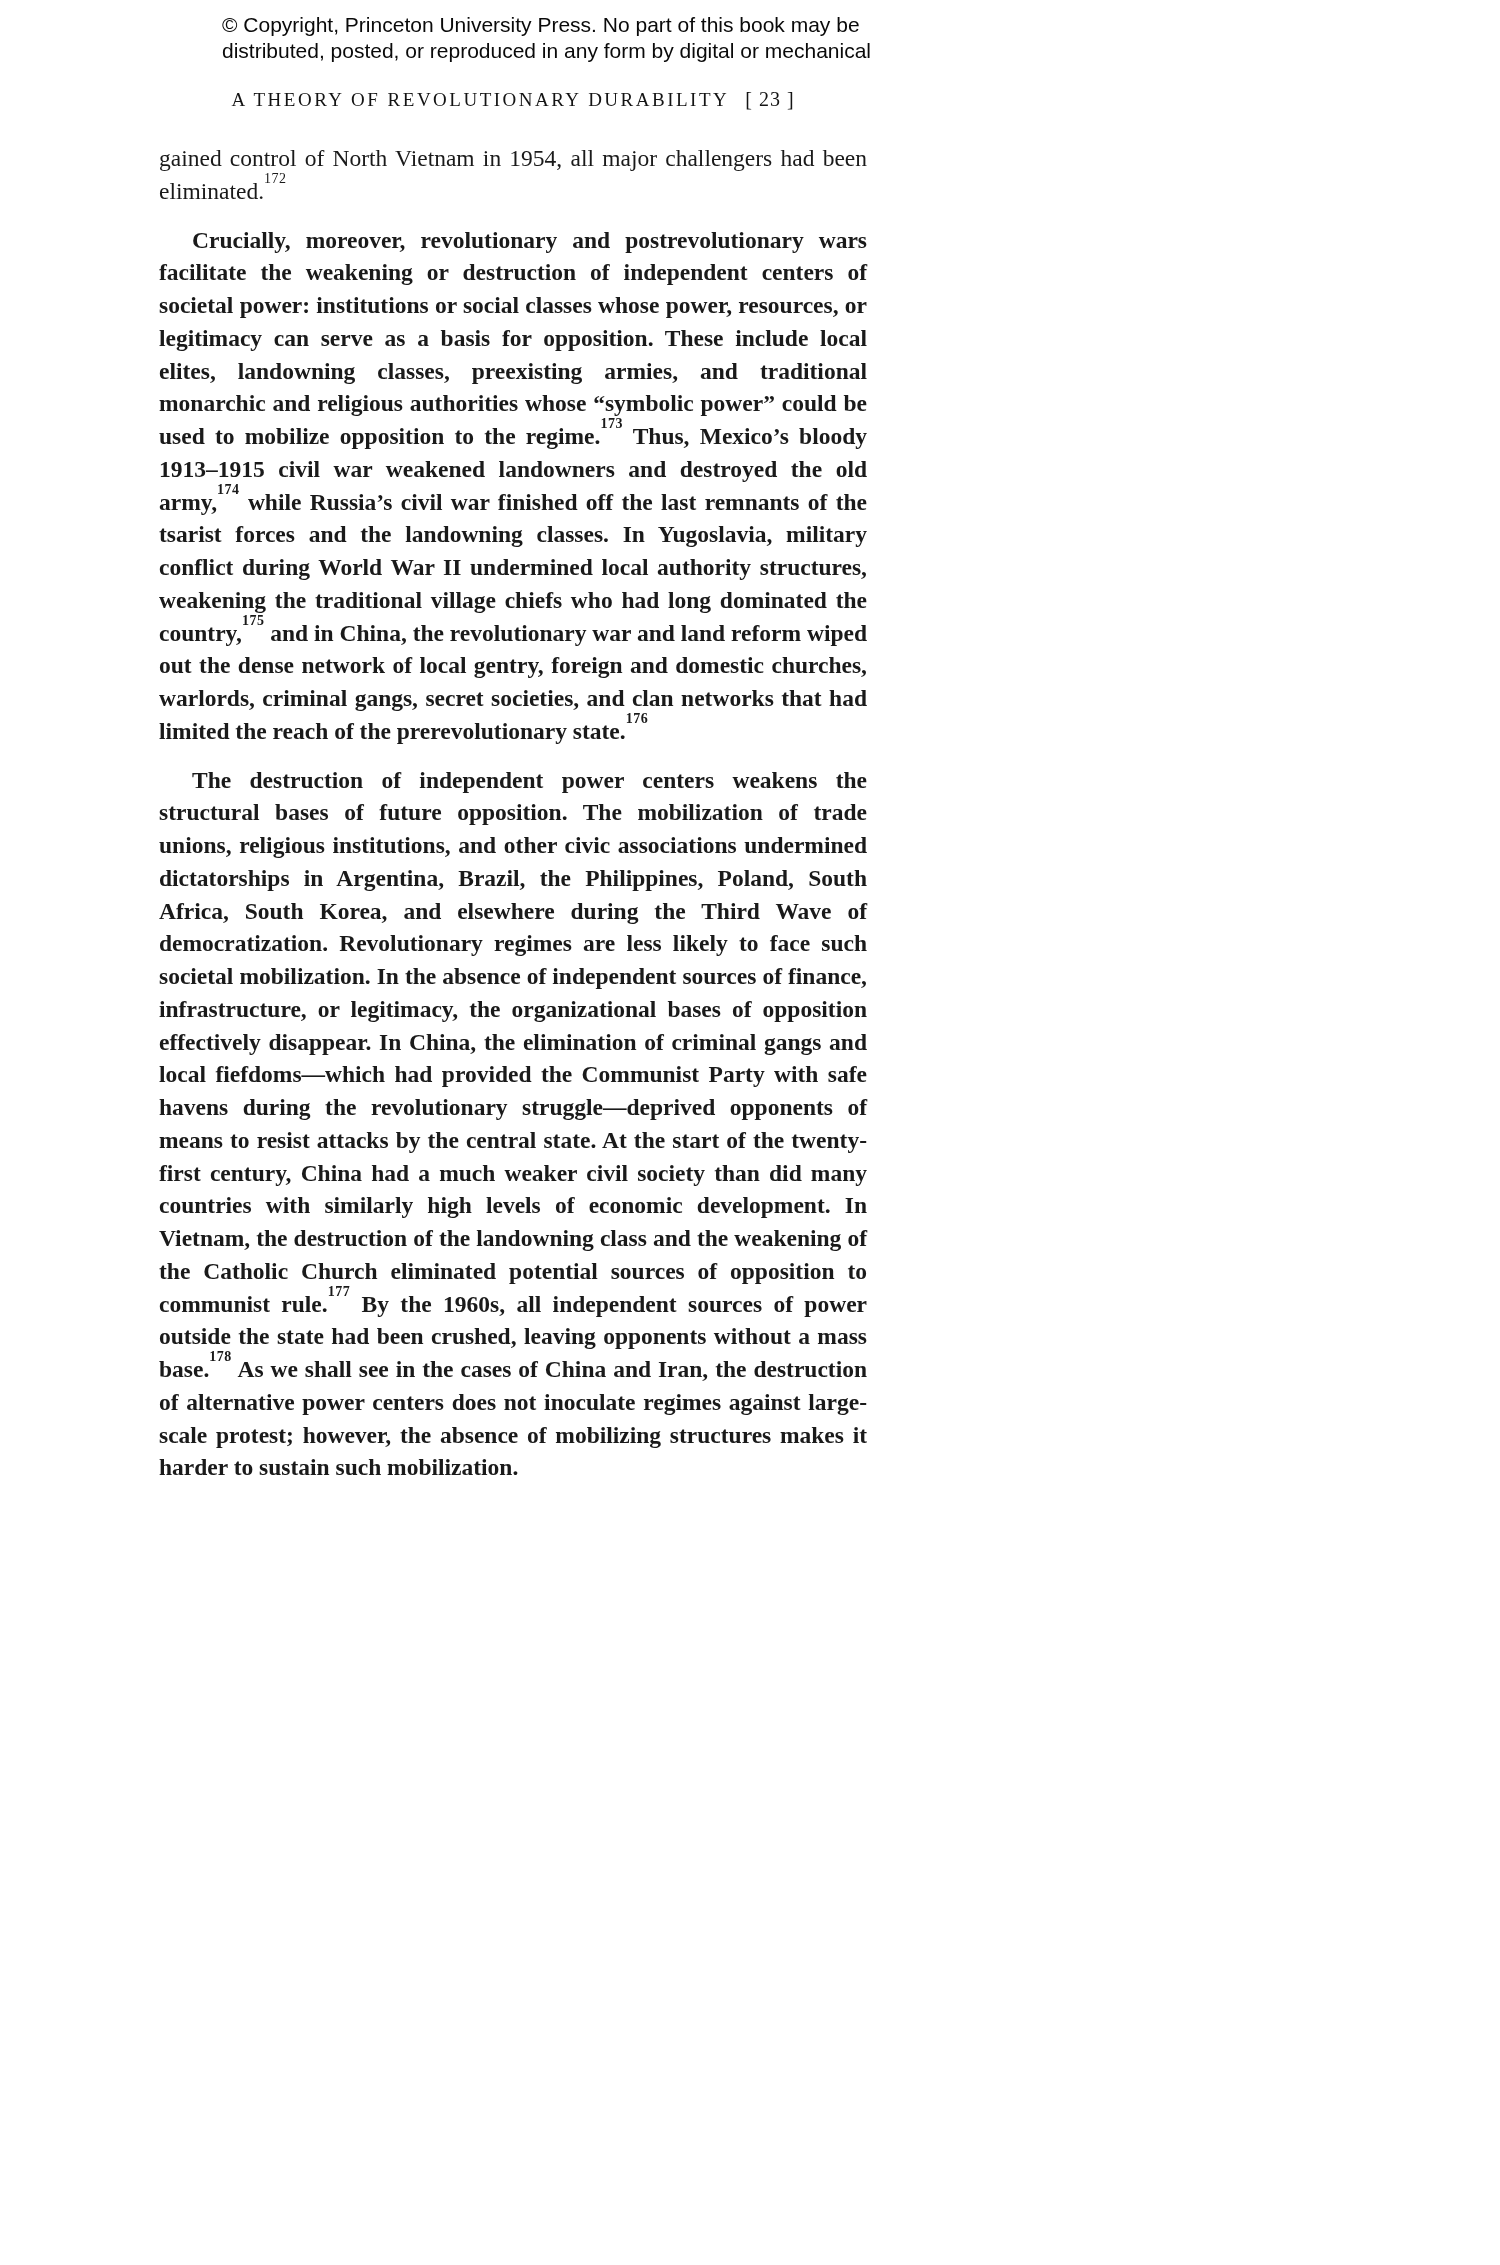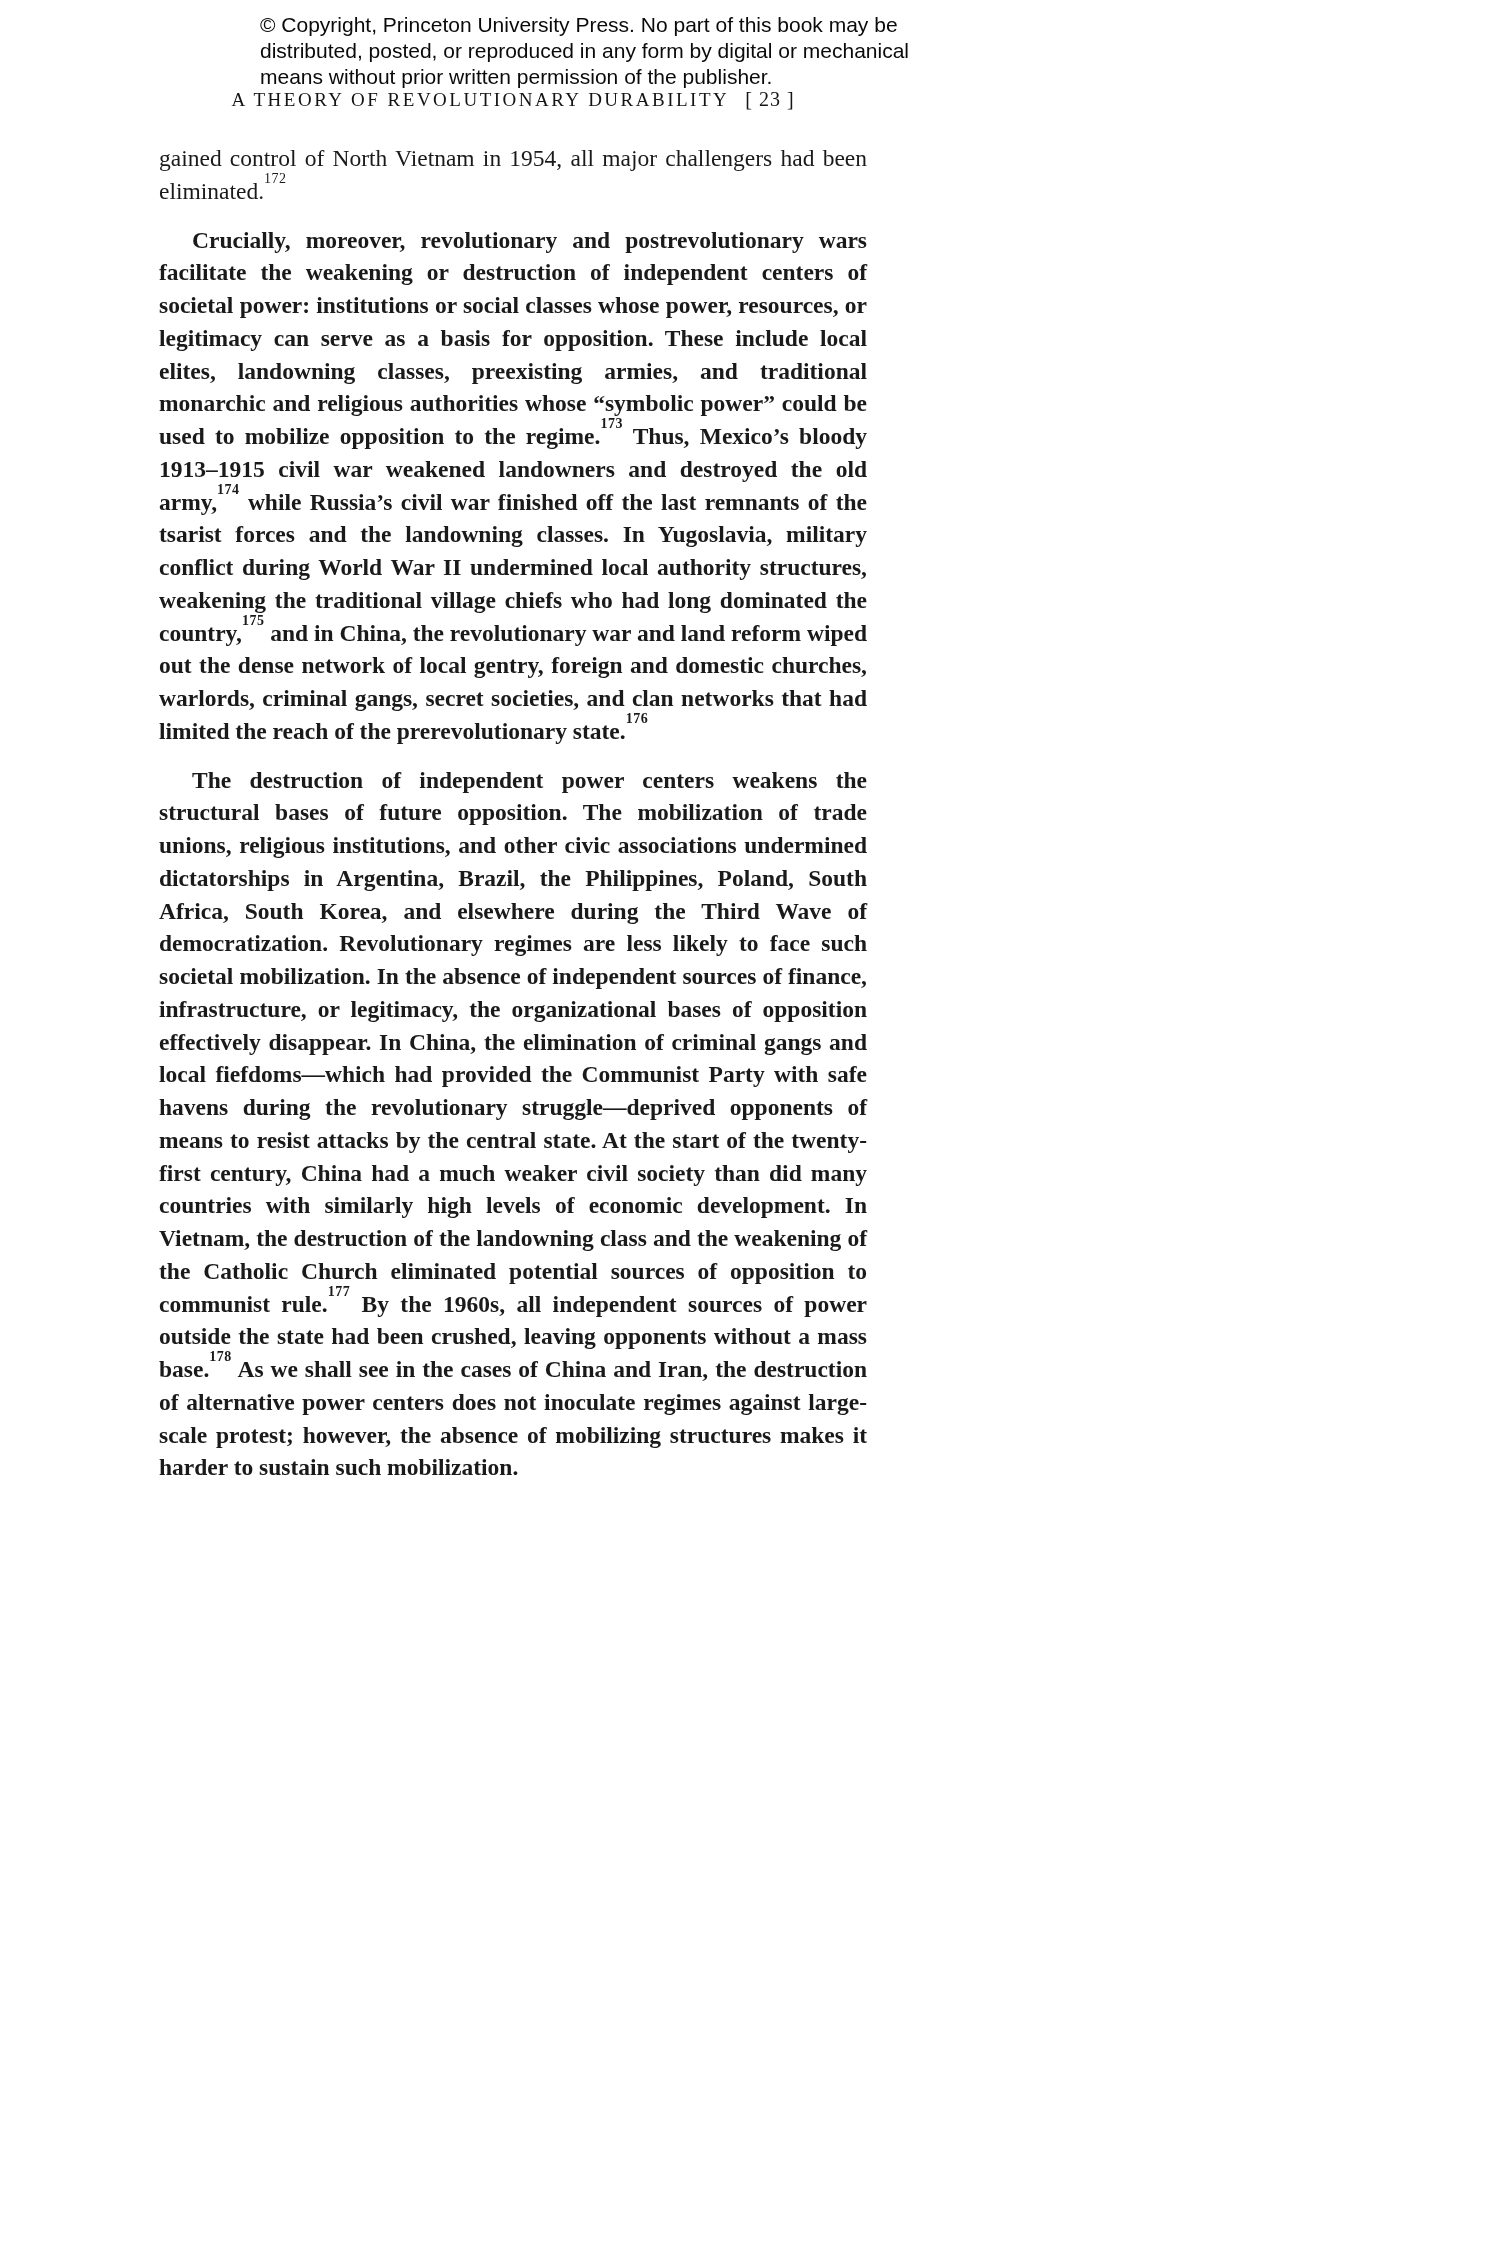--- a/index.html
+++ b/index.html
@@ -14,21 +14,21 @@
   }
   .copyright {
     position: absolute;
     left: 222px;
     top: 12px;
     font-family: "Liberation Sans", "DejaVu Sans", sans-serif;
     font-size: 21px;
     line-height: 26px;
     color: #0a0a0a;
   }
-  .copyright .cline { display: block; margin-left: 38px; }
+  .copyright .cline { display: block; }
   .running-head {
     position: absolute;
     left: 143px;
     top: 80px;
     width: 740px;
     text-align: center;
     font-size: 19px;
     letter-spacing: 2.5px;
     white-space: nowrap;
     color: #141414;
@@ -72,21 +72,20 @@
   }
 </style>
 </head>
 <body>
 
 <div class="sheet">
 
   <div class="copyright">
     <span class="cline">© Copyright, Princeton University Press. No part of this book may be</span>
     <span class="cline">distributed, posted, or reproduced in any form by digital or mechanical</span>
-    <span class="cline">means without prior written permission of the publisher.</span>
   </div>
 
   <div class="running-head">
     <span>A THEORY OF REVOLUTIONARY DURABILITY</span><span class="pagenum">[ 23 ]</span>
   </div>
 
   <div class="body-text" id="body-text">
       <p>gained control of North Vietnam in 1954, all major challengers had been eliminated.<sup class="fn">172</sup></p>
       <p class="indent">Crucially, moreover, revolutionary and postrevolutionary wars facilitate the weakening or destruction of independent centers of societal power: institutions or social classes whose power, resources, or legitimacy can serve as a basis for opposition. These include local elites, landowning classes, preexisting armies, and traditional monarchic and religious authorities whose “symbolic power” could be used to mobilize opposition to the regime.<sup class="fn">173</sup> Thus, Mexico’s bloody 1913–1915 civil war weakened landowners and destroyed the old army,<sup class="fn">174</sup> while Russia’s civil war finished off the last remnants of the tsarist forces and the landowning classes. In Yugoslavia, military conflict during World War II undermined local authority structures, weakening the traditional village chiefs who had long dominated the country,<sup class="fn">175</sup> and in China, the revolutionary war and land reform wiped out the dense network of local gentry, foreign and domestic churches, warlords, criminal gangs, secret societies, and clan networks that had limited the reach of the prerevolutionary state.<sup class="fn">176</sup></p>
       <p class="indent">The destruction of independent power centers weakens the structural bases of future opposition. The mobilization of trade unions, religious institutions, and other civic associations undermined dictatorships in Argentina, Brazil, the Philippines, Poland, South Africa, South Korea, and elsewhere during the Third Wave of democratization. Revolutionary regimes are less likely to face such societal mobilization. In the absence of independent sources of finance, infrastructure, or legitimacy, the organizational bases of opposition effectively disappear. In China, the elimination of criminal gangs and local fiefdoms—which had provided the Communist Party with safe havens during the revolutionary struggle—deprived opponents of means to resist attacks by the central state. At the start of the twenty-first century, China had a much weaker civil society than did many countries with similarly high levels of economic development. In Vietnam, the destruction of the landowning class and the weakening of the Catholic Church eliminated potential sources of opposition to communist rule.<sup class="fn">177</sup> By the 1960s, all independent sources of power outside the state had been crushed, leaving opponents without a mass base.<sup class="fn">178</sup> As we shall see in the cases of China and Iran, the destruction of alternative power centers does not inoculate regimes against large-scale protest; however, the absence of mobilizing structures makes it harder to sustain such mobilization.</p>

